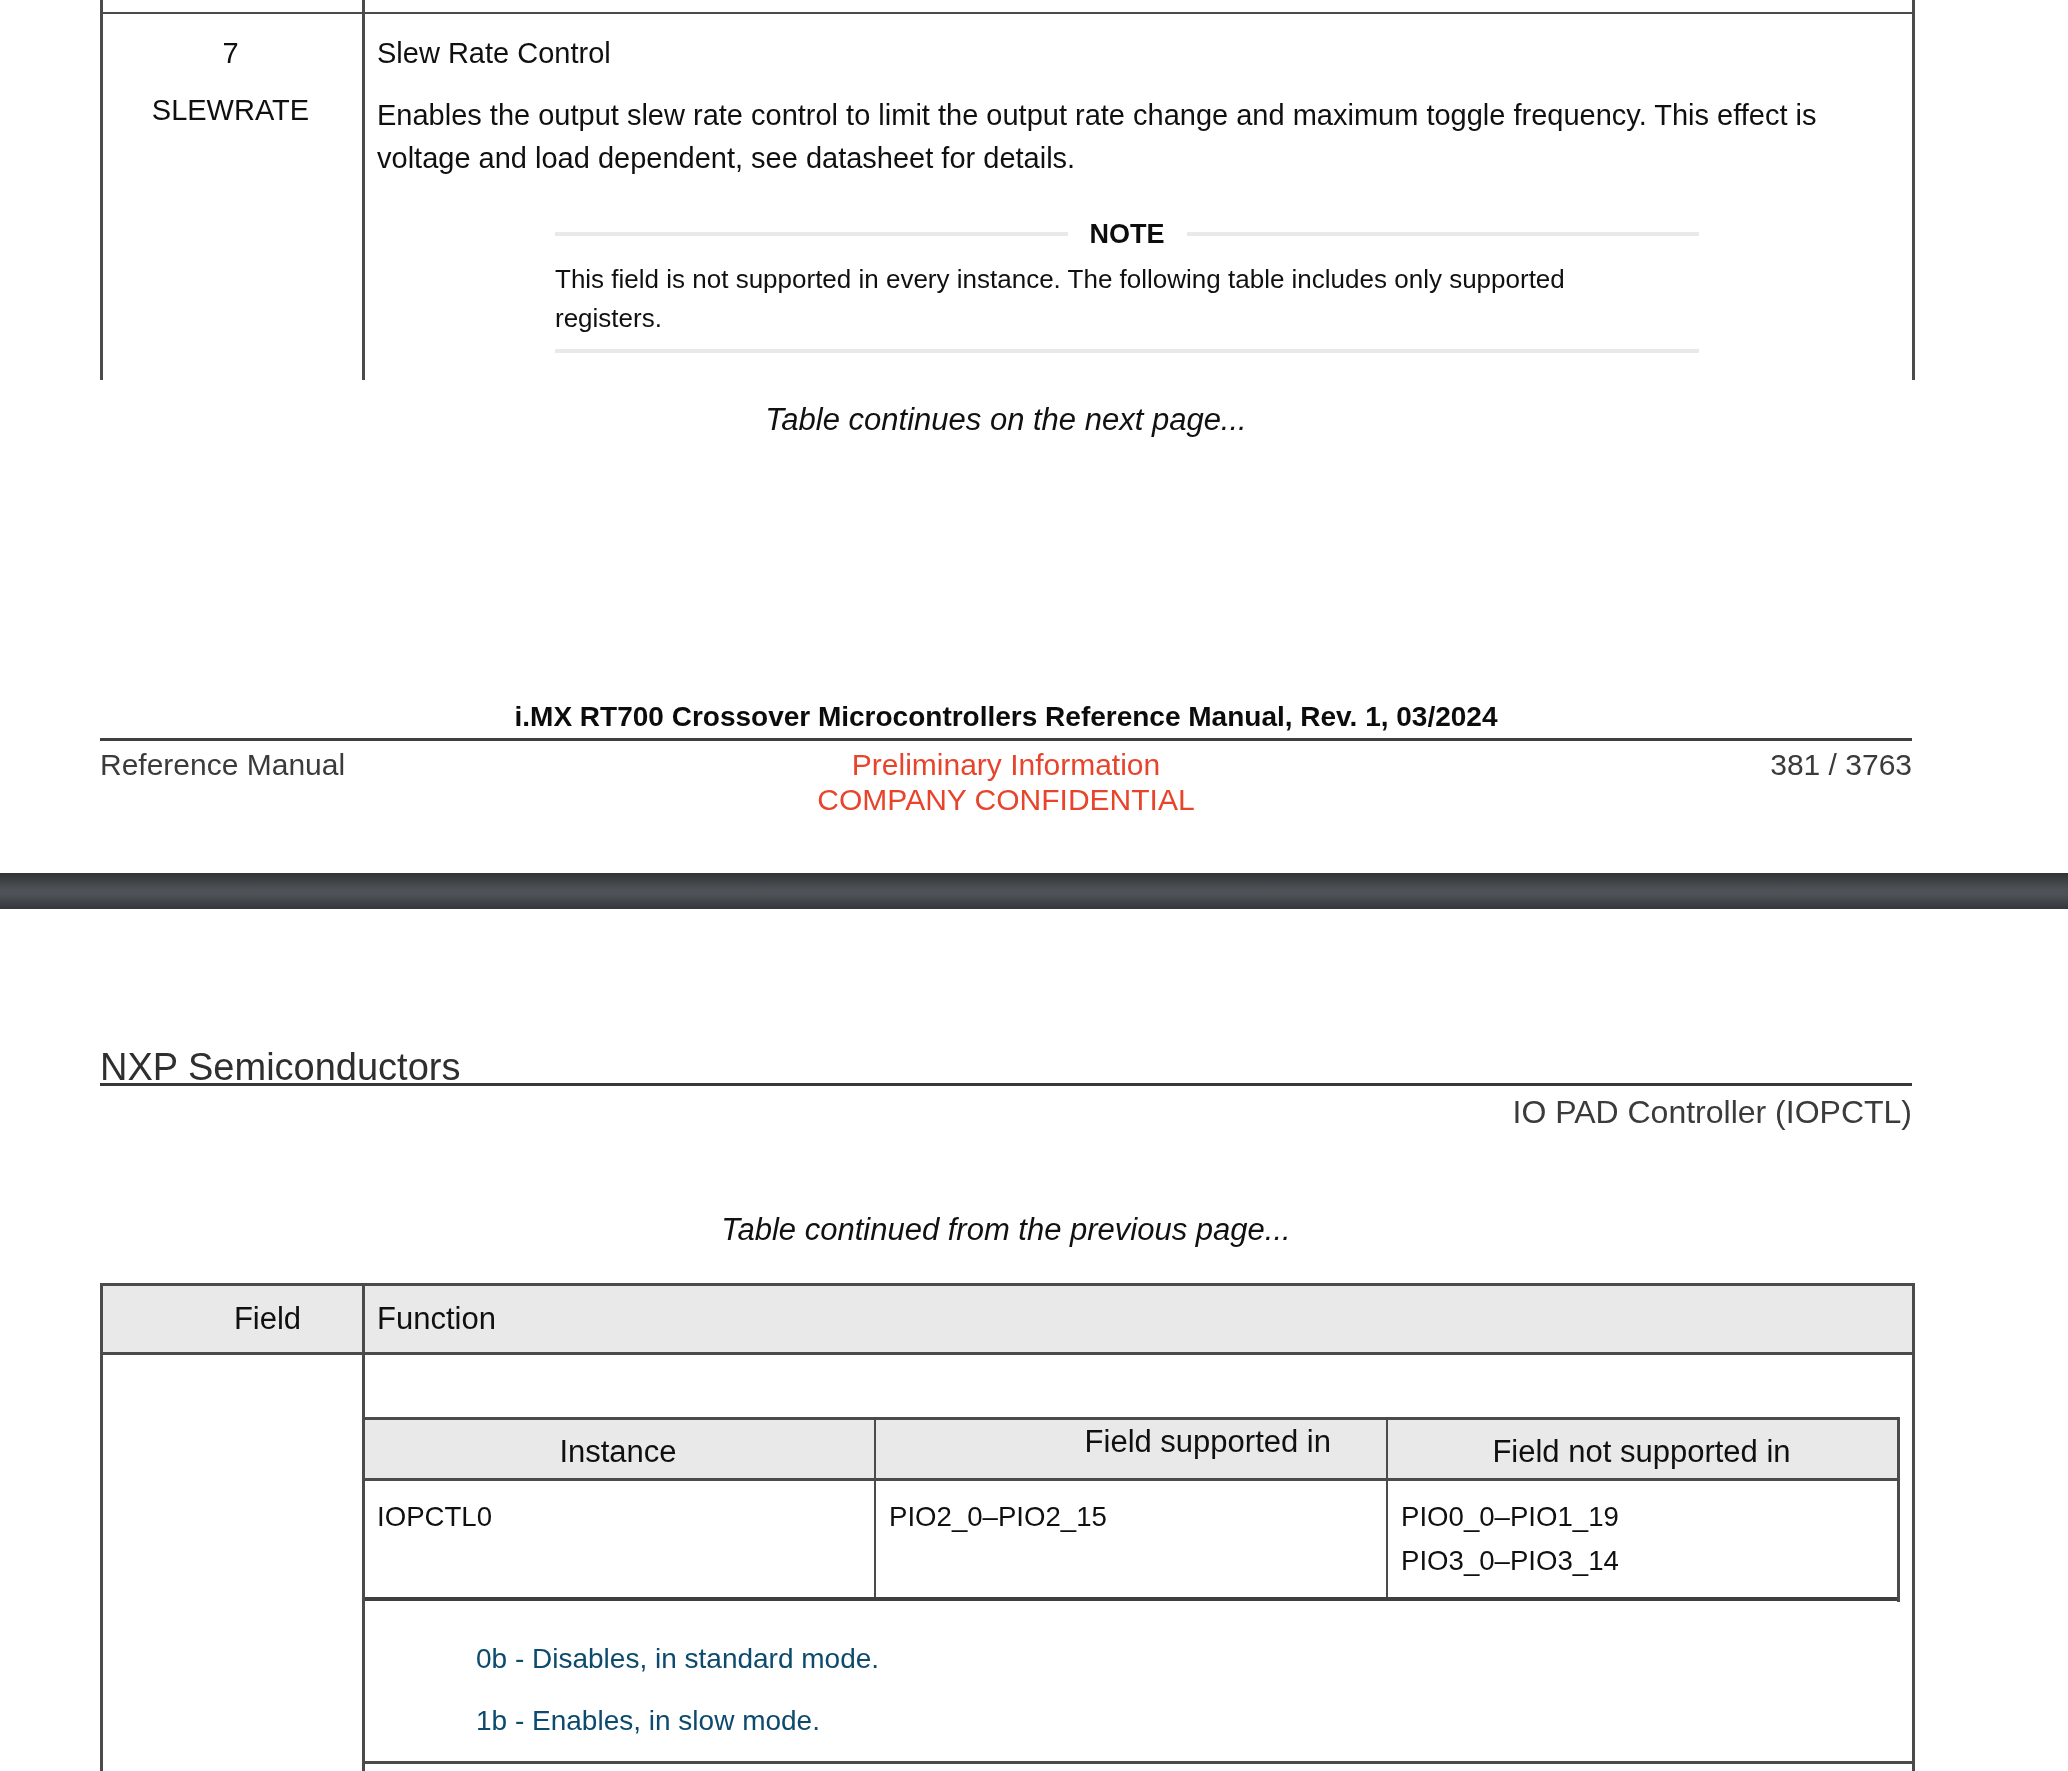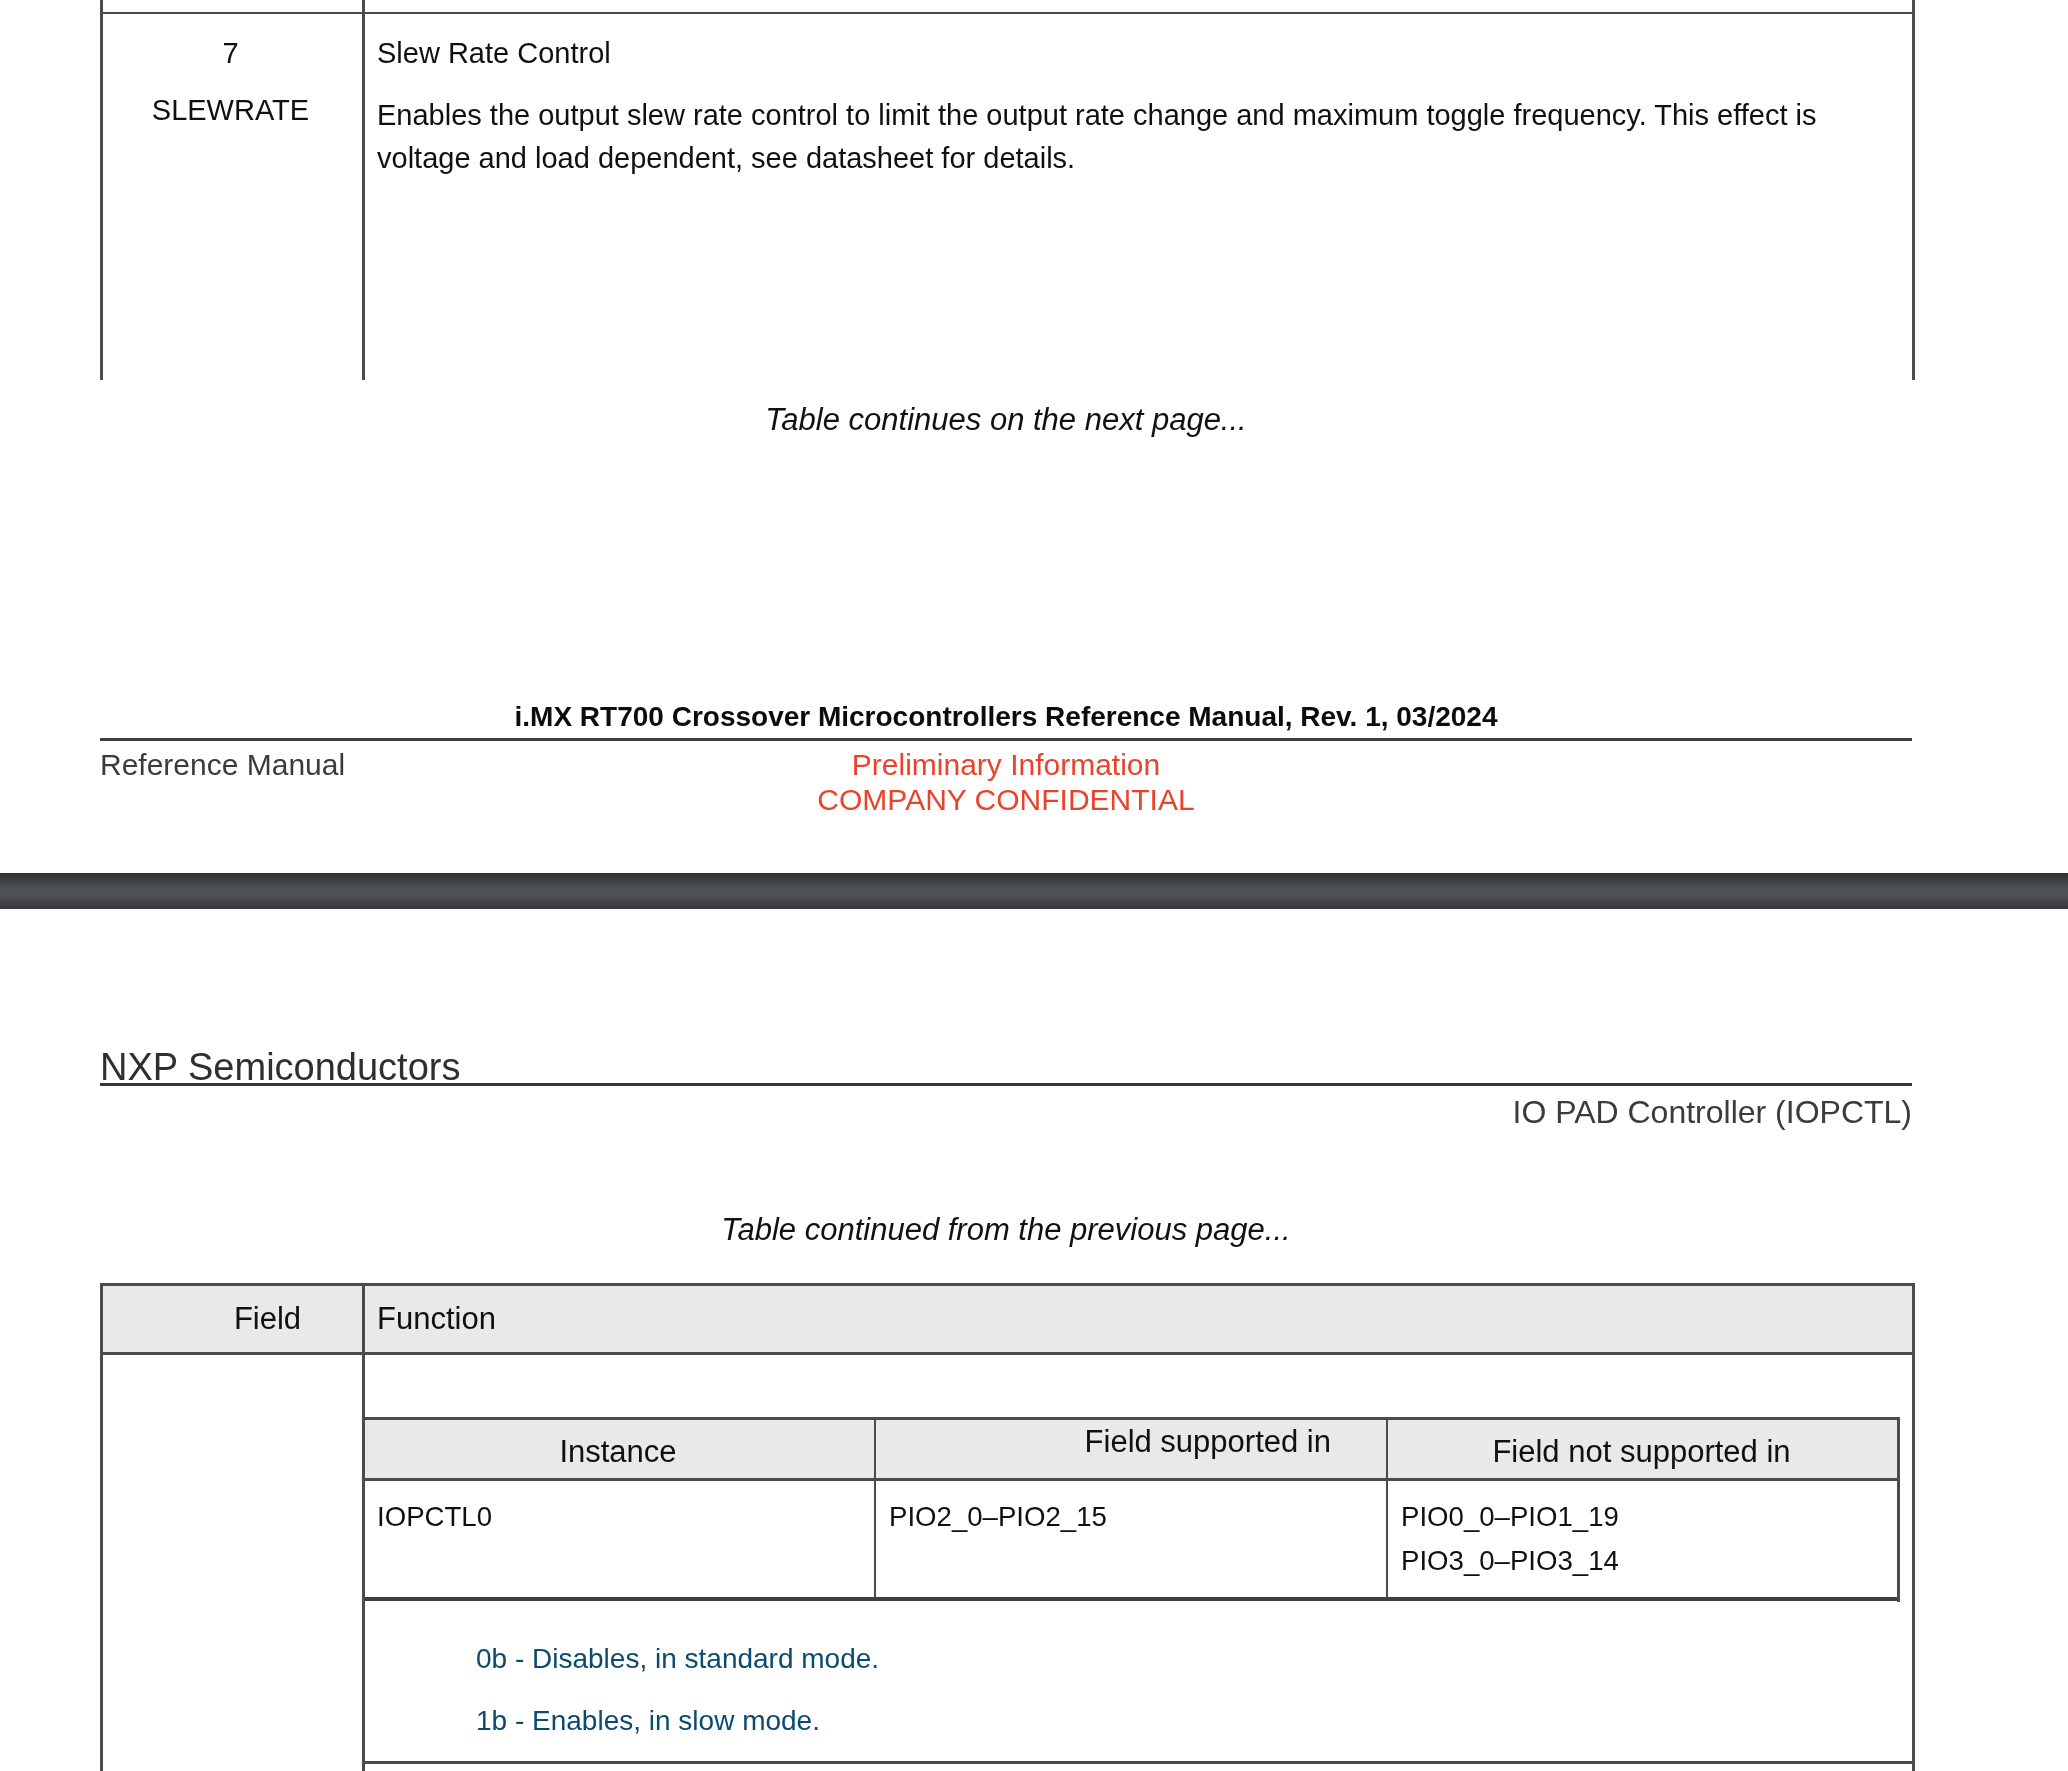--- a/index.html
+++ b/index.html
@@ -54,27 +54,37 @@
     <div class="vl" style="left:362px;top:0;height:380px;"></div>
     <div class="vl" style="left:1912px;top:0;height:380px;"></div>
     <div class="hl" style="left:100px;top:11.7px;width:1814px;"></div>
 
     <div class="bit-num" style="top:37px;">7</div>
     <div class="bit-name" style="top:94px;">SLEWRATE</div>
 
     <div class="fn-title" style="top:37px;">Slew Rate Control</div>
     <div class="fn-desc" style="top:94px;">Enables the output slew rate control to limit the output rate change and maximum toggle frequency. This effect is voltage and load dependent, see datasheet for details.</div>
 
+    <div class="note">
+      <div class="note-head">
+        <div class="note-line"></div>
+        <div class="note-title">NOTE</div>
+        <div class="note-line"></div>
+      </div>
+      <div class="note-body">This field is not supported in every instance. The following table includes only supported registers.</div>
+      <div class="note-foot"></div>
+    </div>
 
     <div class="tcont" style="top:402px;">Table continues on the next page...</div>
 
     <div class="f-title" style="top:701px;">i.MX RT700 Crossover Microcontrollers Reference Manual, Rev. 1, 03/2024</div>
     <div class="hl" style="left:100px;top:738px;width:1812px;background:#3f3f3f;"></div>
     <div class="abs f-gray" style="left:100px;top:748px;">Reference Manual</div>
     <div class="abs f-red" style="left:100px;top:748px;width:1812px;text-align:center;">Preliminary Information</div>
+    <div class="abs f-gray" style="left:100px;top:748px;width:1812px;text-align:right;">381 / 3763</div>
     <div class="abs f-red" style="left:100px;top:783px;width:1812px;text-align:center;">COMPANY CONFIDENTIAL</div>
   </div>
 
   <div class="page-gap"></div>
 
   <div class="abs" style="left:0;top:909px;width:2069px;height:862px;">
 
     <div class="abs hdr-gray" style="left:100px;top:137px;color:#2f2f2f;">NXP Semiconductors</div>
     <div class="hl" style="left:100px;top:174px;width:1812px;height:3.3px;background:#383838;"></div>
     <div class="abs hdr-gray" style="left:100px;top:185px;width:1812px;text-align:right;font-size:32px;">IO PAD Controller (IOPCTL)</div>

